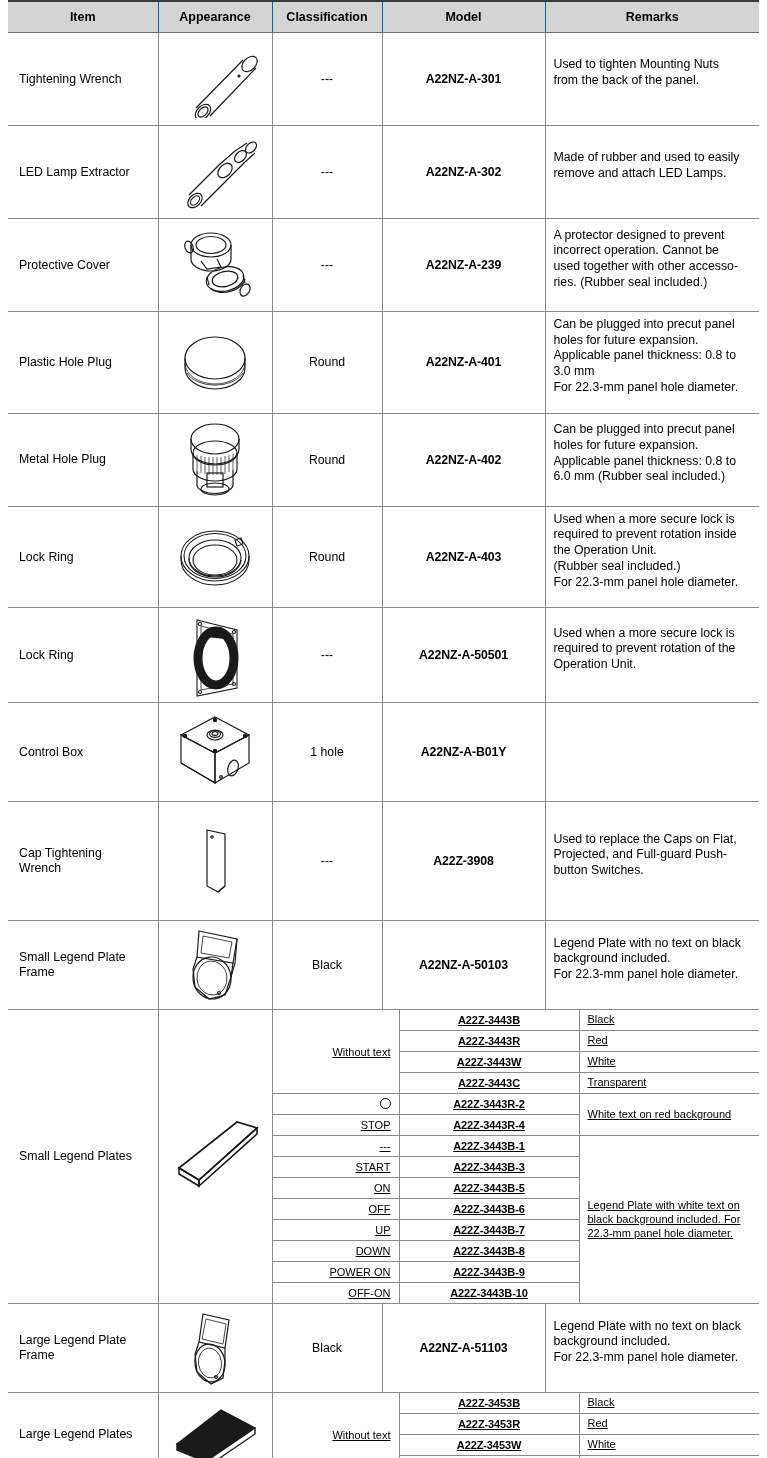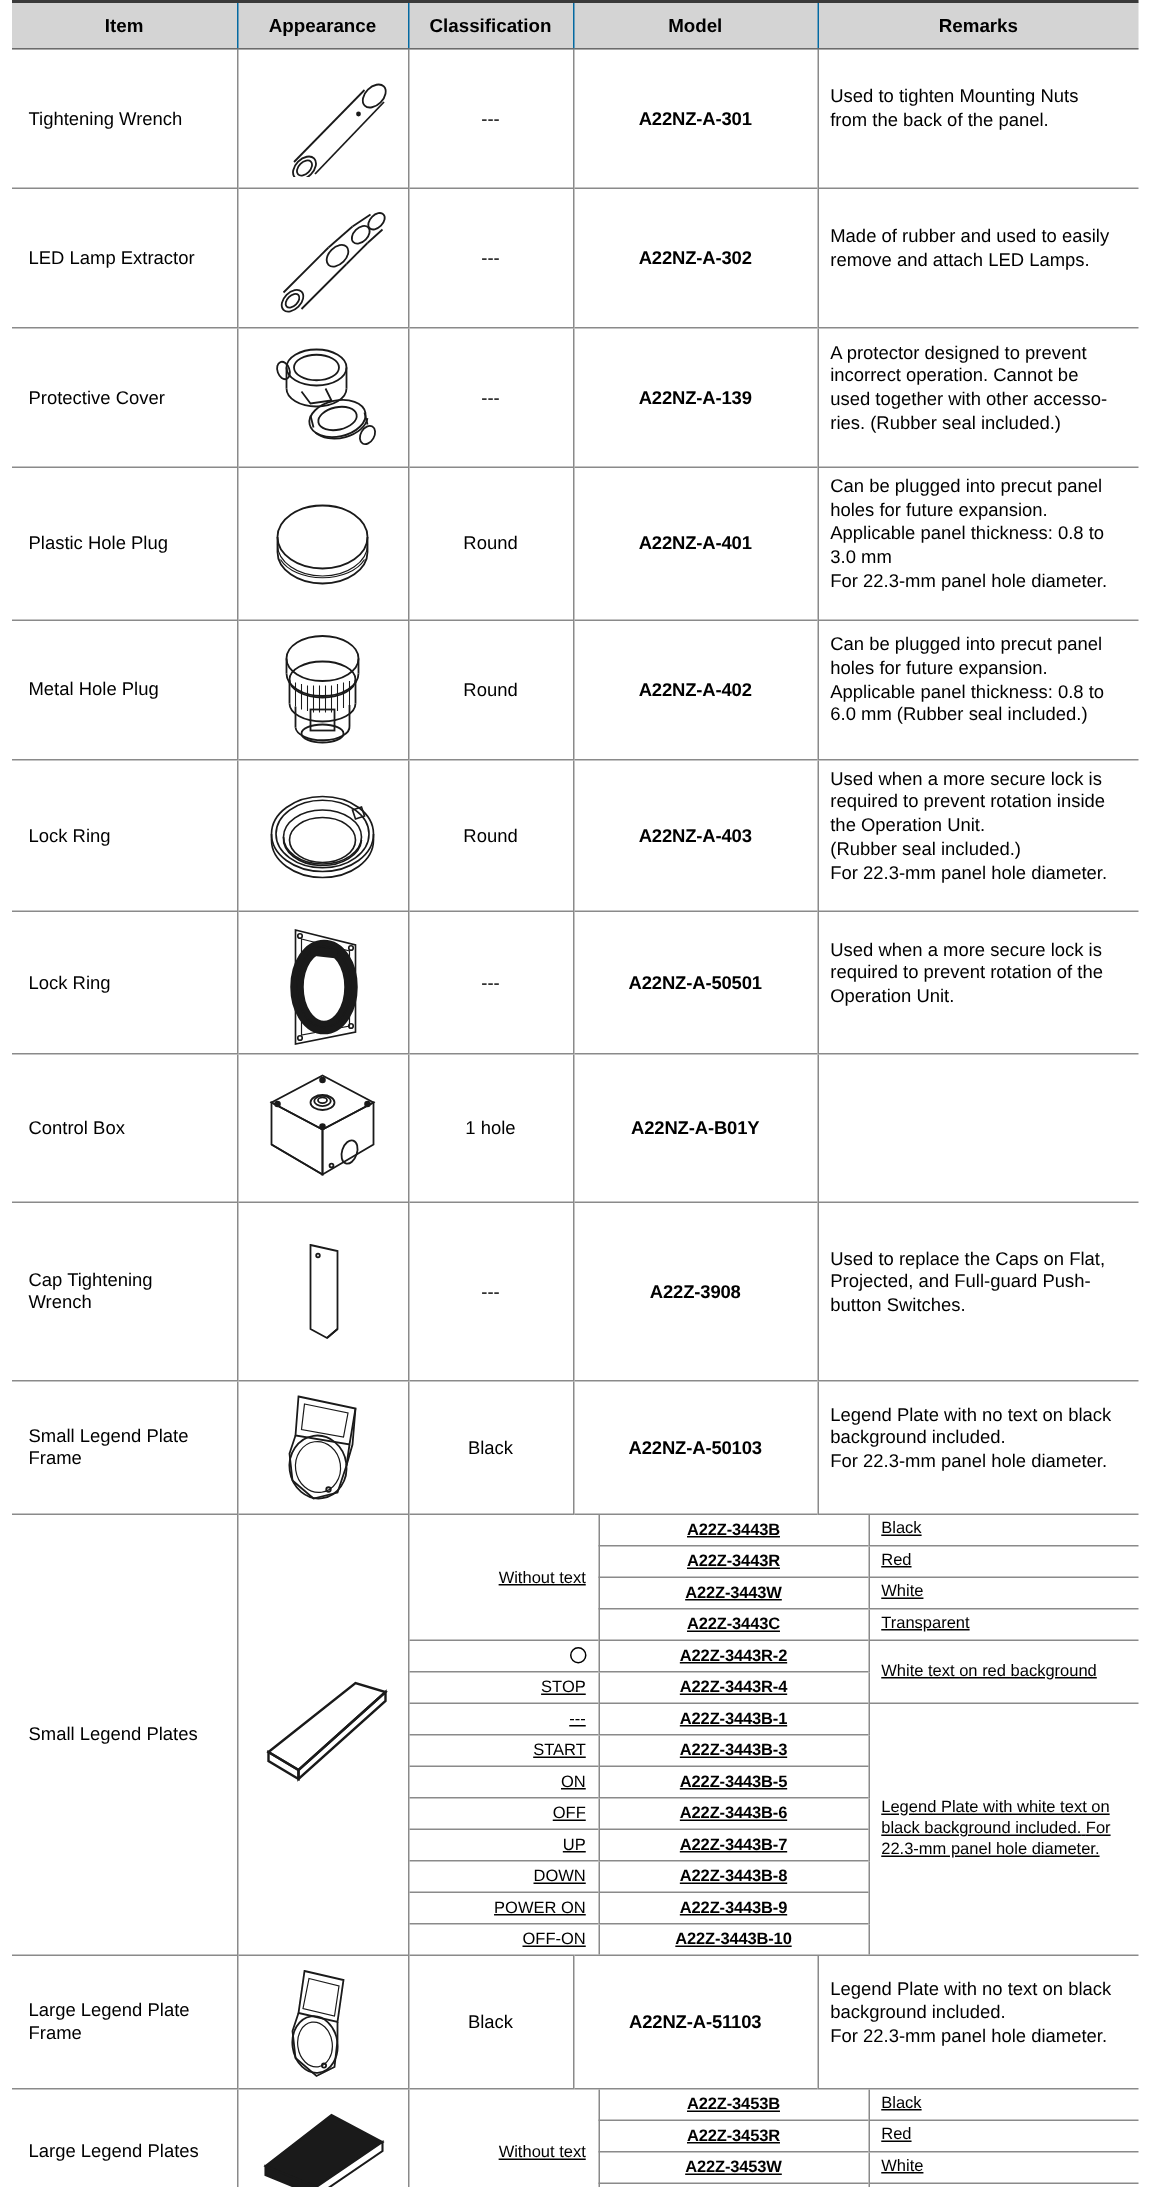--- a/index.html
+++ b/index.html
@@ -195,21 +195,21 @@
           <ellipse cx="62" cy="54" rx="19" ry="12" transform="rotate(-12 62 54)"></ellipse>
           <ellipse cx="62" cy="54" rx="13" ry="7.5" transform="rotate(-12 62 54)"></ellipse>
           <path d="M44 52 L46 60"></path>
               <path d="M80 50 L82 58"></path>
           <path d="M46 60 A19 12 0 0 0 82 58" transform="rotate(-12 62 56)"></path>
           <ellipse cx="82" cy="65" rx="4.5" ry="6.5" transform="rotate(30 82 65)"></ellipse>
         </g>
       </svg>
     </td>
     <td class="class-cell">---</td>
-    <td class="model-cell">A22NZ-A-139</td>
+    <td class="model-cell">A22NZ-A-239</td>
     <td class="remarks-cell">
       <span class="rline">A protector designed to prevent</span>
       <span class="rline">incorrect operation. Cannot be</span>
       <span class="rline">used together with other accesso-</span>
       <span class="rline">ries. (Rubber seal included.)</span>
     </td>
   </tr>
 
   <tr class="main-row" style="height:93px">
     <td class="item-cell">Plastic Hole Plug</td>

